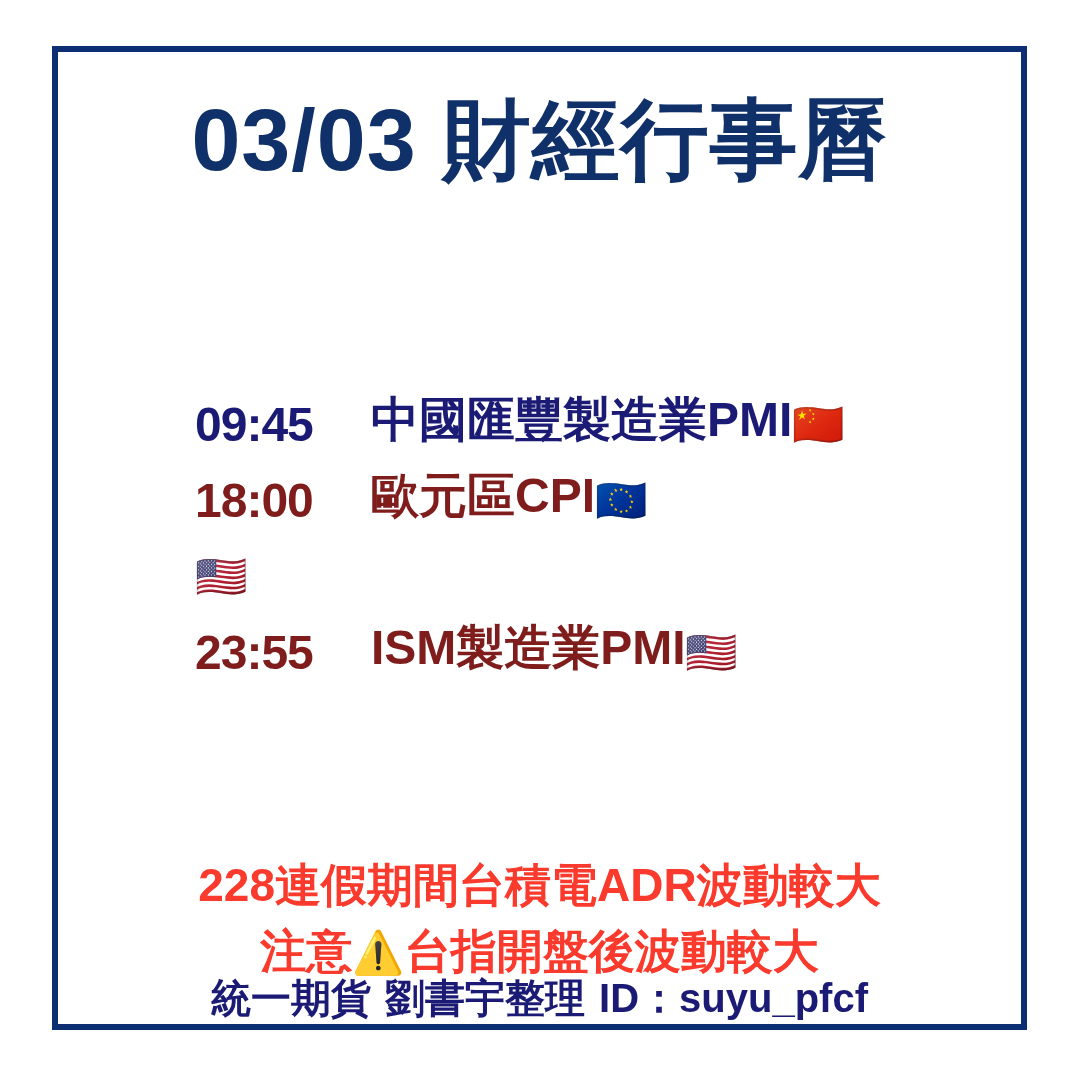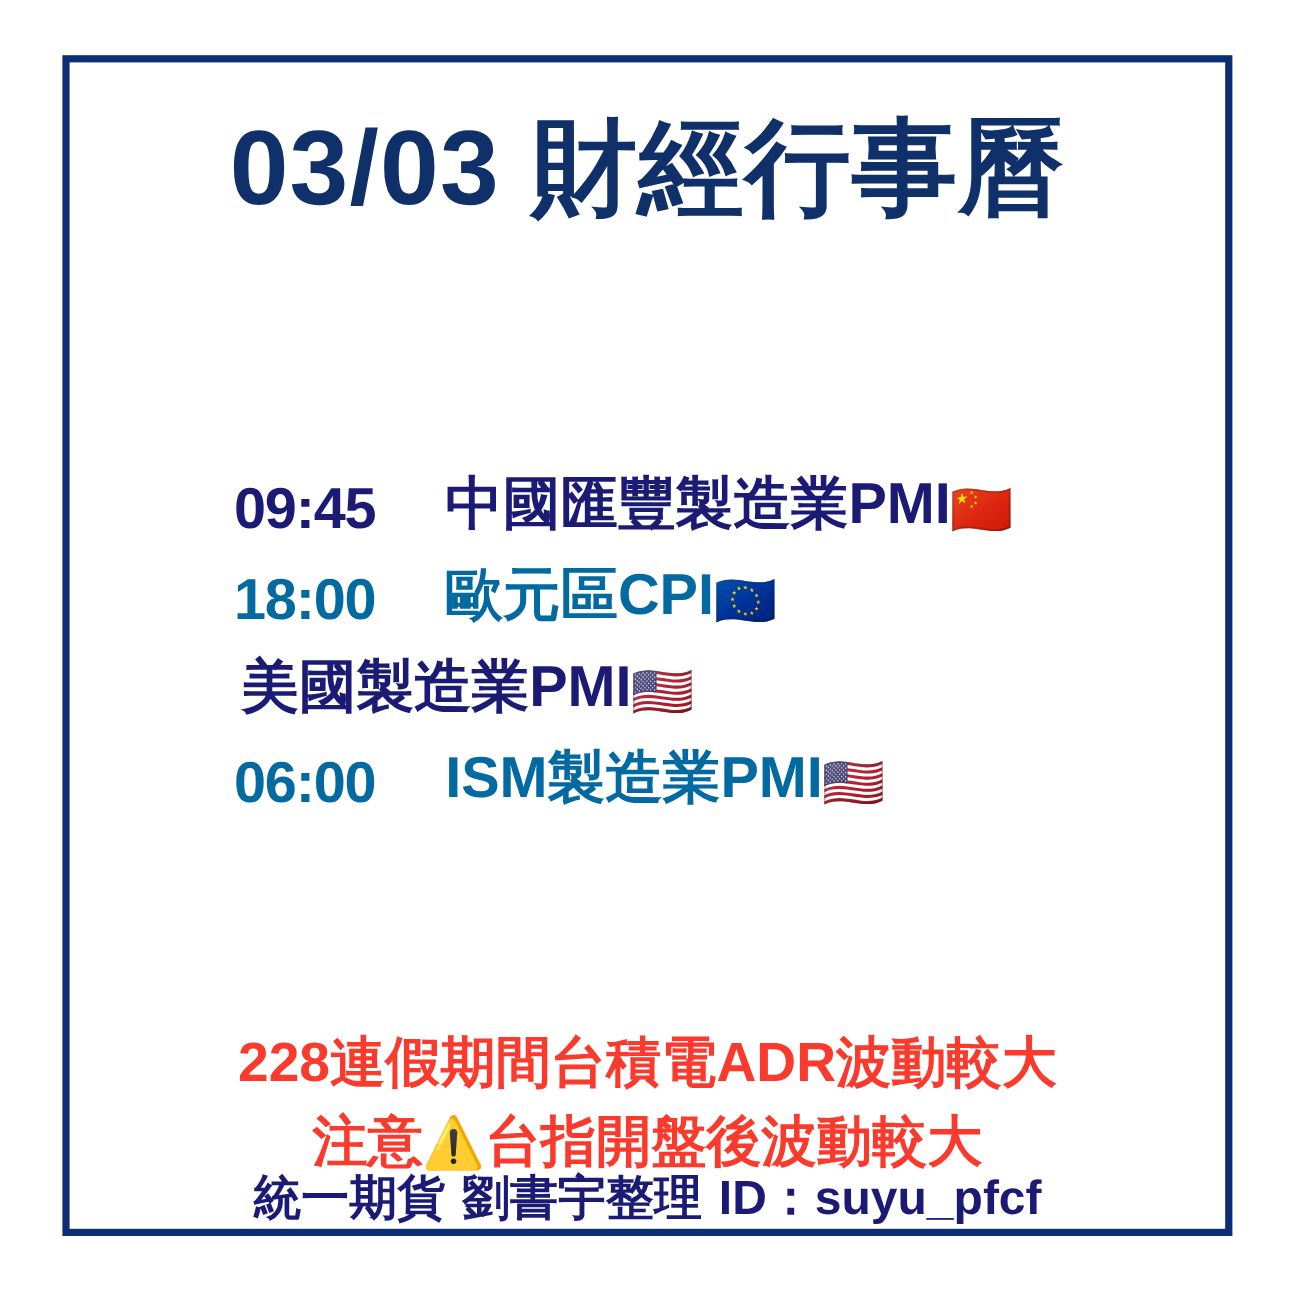--- a/index.html
+++ b/index.html
@@ -72,21 +72,21 @@
   .event-row {
     display: flex;
     align-items: flex-end;
     height: 76px;
     font-size: 48px;
     font-weight: 900;
     white-space: nowrap;
     letter-spacing: 0px;
   }
   .event-row.navy { color: #1b1b75; }
-  .event-row.red  { color: #0369a1; }
+  .event-row.red  { color: #7f1d1d; }
   .event-time {
     display: inline-block;
     min-width: 170px;
     letter-spacing: -1px;
   }
   .event-name { margin-left: 6px; margin-top: 34px; }
   .event-flag {
     font-family: "DejaVu Sans", "Liberation Sans", sans-serif;
     font-size: 42px;
     margin-left: 0px;
@@ -152,26 +152,25 @@
           <span class="event-flag">🇨🇳</span>
       </div>
 
       <div class="event-row red">
         <span class="event-time">18:00</span>
           <span class="event-name">歐元區CPI</span>
           <span class="event-flag">🇪🇺</span>
       </div>
 
       <div class="event-row navy">
-          <span class="event-name">美國製造業PMI</span>
           <span class="event-flag">🇺🇸</span>
       </div>
 
       <div class="event-row red">
-        <span class="event-time">06:00</span>
+        <span class="event-time">23:55</span>
           <span class="event-name">ISM製造業PMI</span>
           <span class="event-flag">🇺🇸</span>
       </div>
 
     </div>
 
     <div class="notices">
       <div class="notice-line">
         <span>228連假期間台積電ADR波動較大</span>
       </div>

